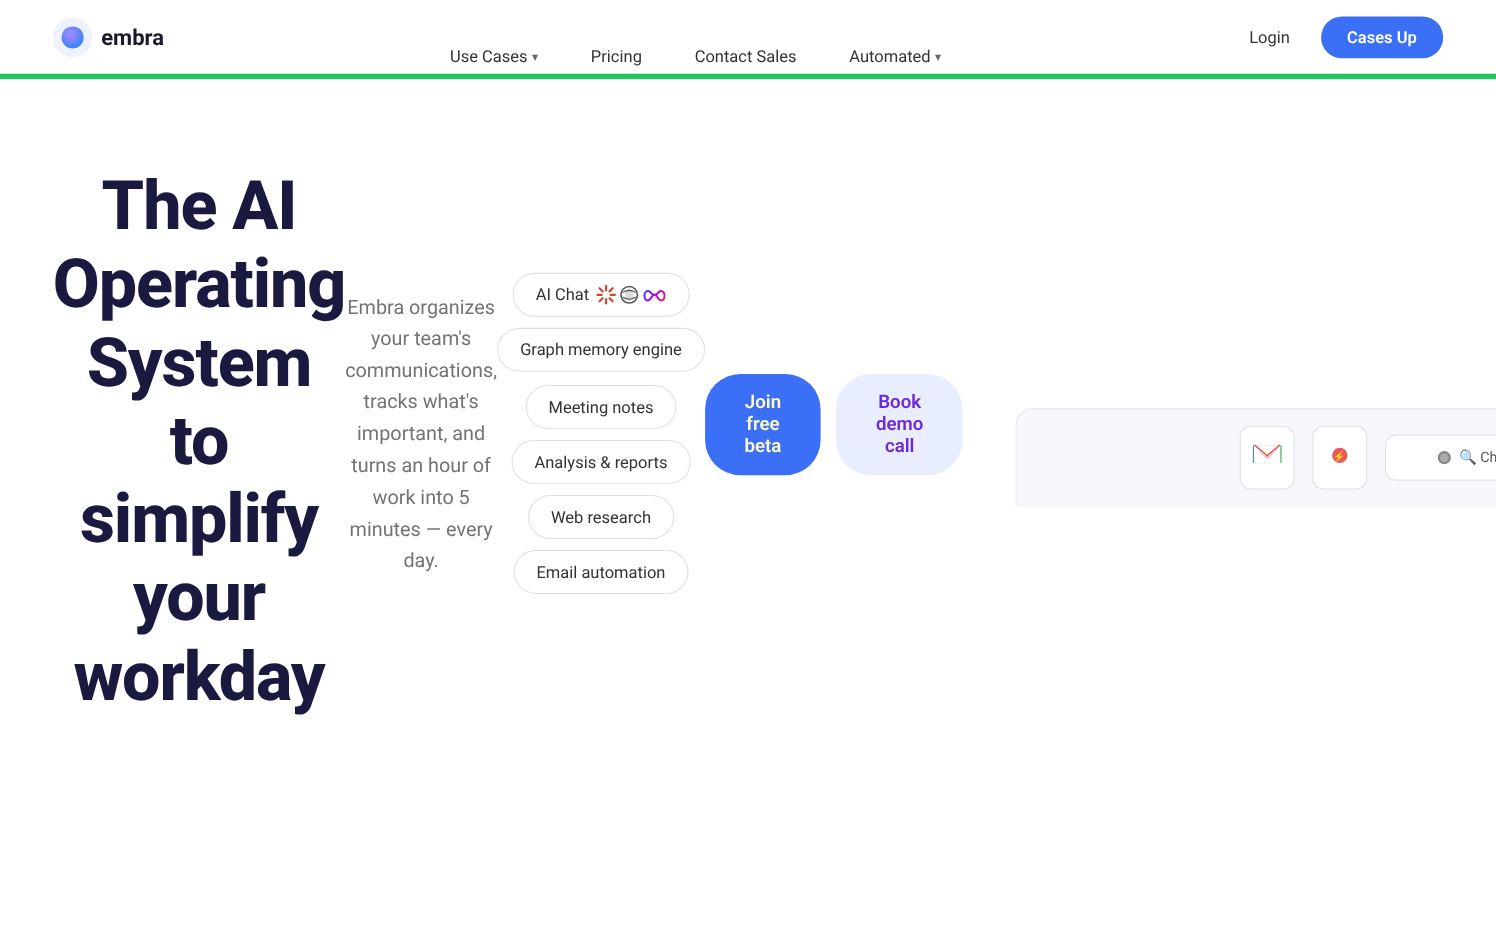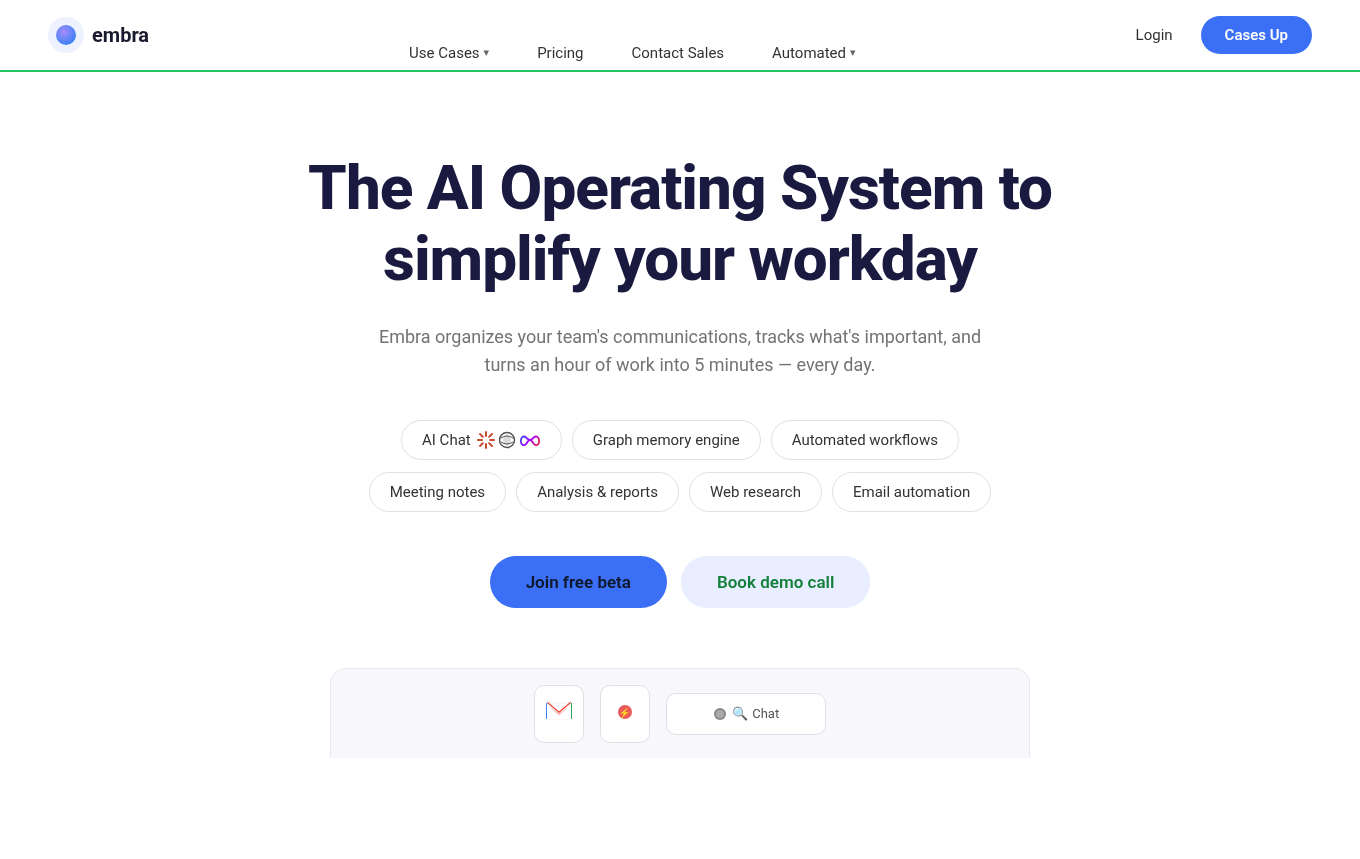--- a/index.html
+++ b/index.html
@@ -17,21 +17,21 @@
     }
 
     
     nav {
       display: flex;
       align-items: center;
       justify-content: space-between;
       padding: 0 48px;
       height: 72px;
       background: #fff;
-      border-bottom: 2px solid #22c55e;
+      border-bottom: 5px solid #22c55e;
       position: sticky;
       top: 0;
       z-index: 100;
     }
 
     .nav-logo {
       display: flex;
       align-items: center;
       gap: 8px;
       text-decoration: none;
@@ -98,21 +98,21 @@
       background: #3b6ff5;
       border: none;
       border-radius: 24px;
       cursor: pointer;
       font-family: inherit;
     }
 
     
     .hero {
       display: flex;
-      flex-direction: column;
+      flex-direction: row;
       align-items: center;
       text-align: center;
       padding: 80px 48px 40px;
     }
 
     .hero-title {
       font-size: 62px;
       font-weight: 800;
       color: #1a1a40;
       line-height: 1.15;
@@ -193,33 +193,33 @@
       display: flex;
       align-items: center;
       gap: 14px;
       margin-bottom: 60px;
     }
 
     .btn-primary {
       padding: 16px 36px;
       font-size: 17px;
       font-weight: 600;
-      color: #0f172a;
+      color: #fef9c3;
       background: #3b6ff5;
       border: none;
       border-radius: 32px;
       cursor: pointer;
       font-family: inherit;
     }
 
     .btn-secondary {
       padding: 16px 36px;
       font-size: 17px;
       font-weight: 600;
-      color: #15803d;
+      color: #6d28d9;
       background: #e8eeff;
       border: none;
       border-radius: 32px;
       cursor: pointer;
       font-family: inherit;
     }
 
     
     .preview-strip {
       width: 100%;
@@ -358,23 +358,20 @@
                 <stop offset="50%" stop-color="#aa00ff"></stop>
                 <stop offset="100%" stop-color="#ff3300"></stop>
               </linearGradient>
             </defs>
           </svg>
         </span>
       </div>
       <div class="tag">
         <span>Graph memory engine</span>
       </div>
-      <div class="tag">
-        <span>Automated workflows</span>
-      </div>
     </div>
     <div class="tags-row">
       <div class="tag">
         <span>Meeting notes</span>
       </div>
       <div class="tag">
         <span>Analysis &amp; reports</span>
       </div>
       <div class="tag">
         <span>Web research</span>

